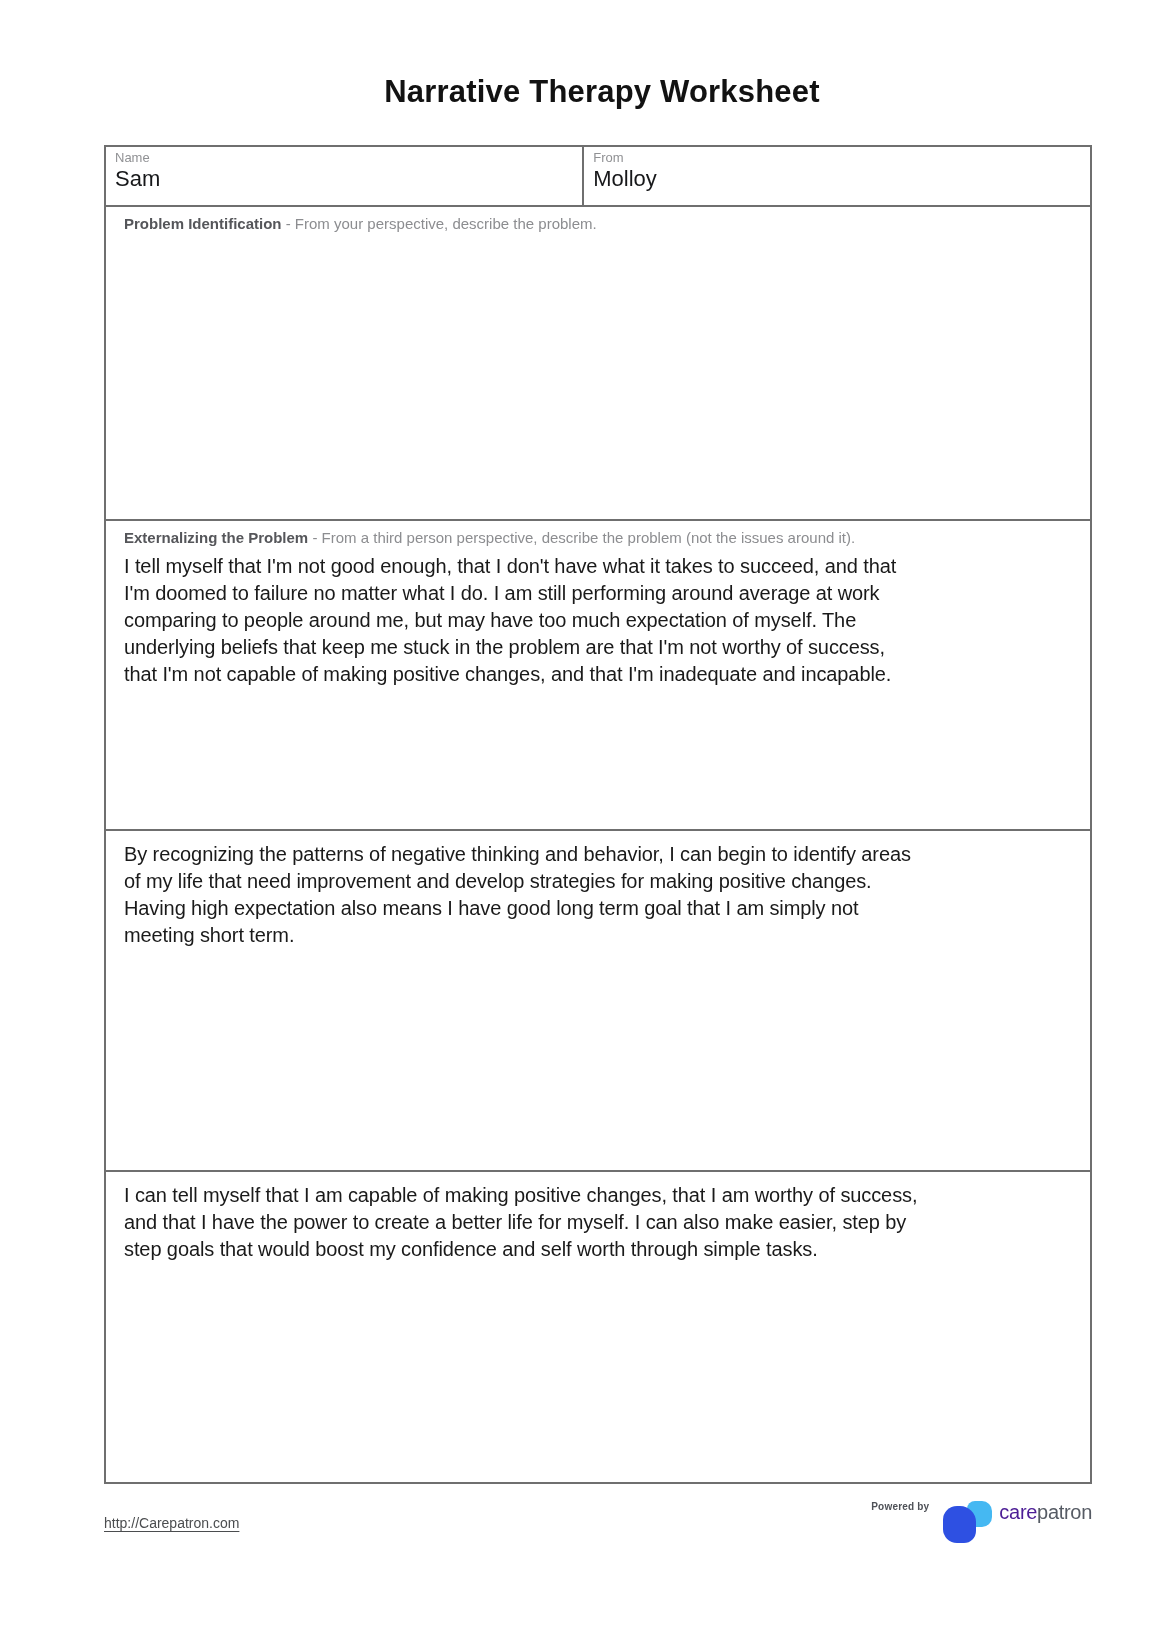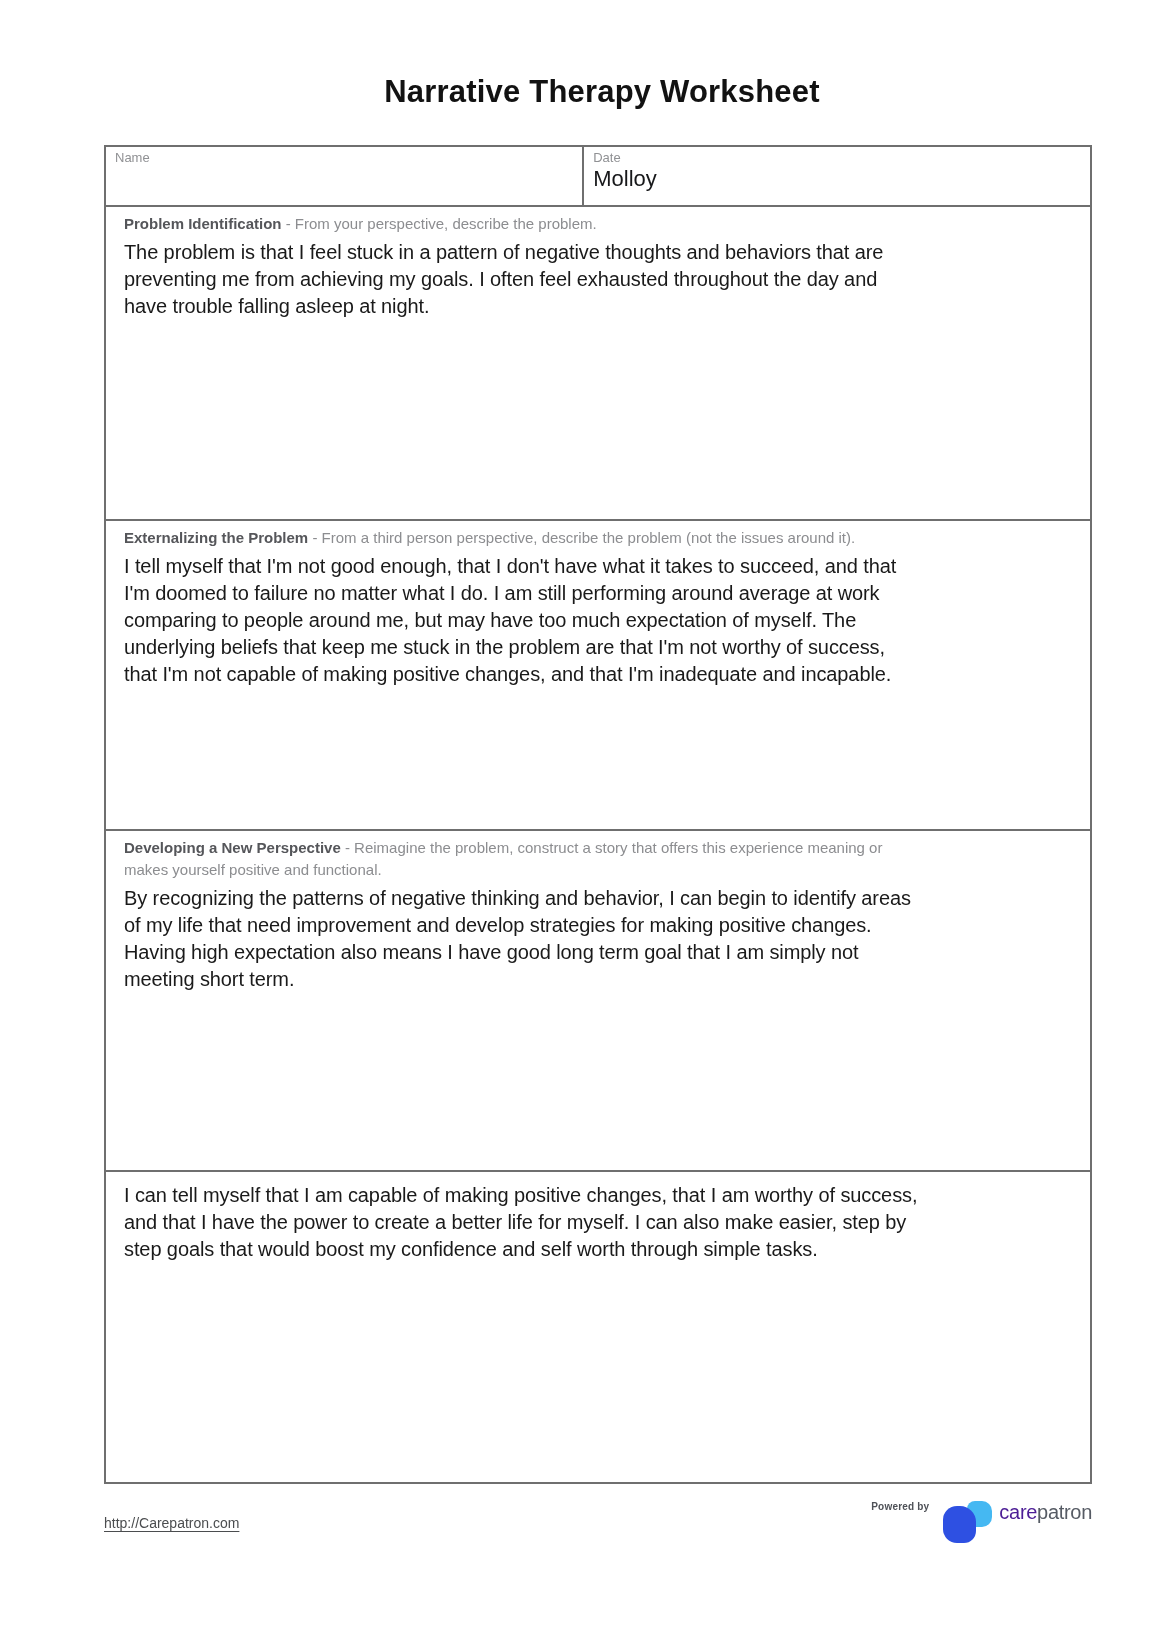--- a/index.html
+++ b/index.html
@@ -58,46 +58,42 @@
 
 <div class="page">
 
   <h1 class="title">Narrative Therapy Worksheet</h1>
 
   <div class="sheet">
 
     <div class="row-fields">
       <div class="cell cell-name">
         <div class="field-label">Name</div>
+        <div class="field-value">Sam</div>
       </div>
       <div class="cell cell-date">
-        <div class="field-label">Date</div>
+        <div class="field-label">From</div>
         <div class="field-value">Molloy</div>
       </div>
     </div>
 
     <div class="section sec-1">
       <div class="sec-head"><span class="hd">Problem Identification</span><span> - </span><span>From your perspective, describe the problem.</span></div>
-      <div class="resp">The problem is that I feel stuck in a pattern of negative thoughts and behaviors that are
-preventing me from achieving my goals. I often feel exhausted throughout the day and
-have trouble falling asleep at night.</div>
     </div>
 
     <div class="section sec-2">
       <div class="sec-head"><span class="hd">Externalizing the Problem</span><span> - </span><span>From a third person perspective, describe the problem (not the issues around it).</span></div>
       <div class="resp">I tell myself that I'm not good enough, that I don't have what it takes to succeed, and that
 I'm doomed to failure no matter what I do. I am still performing around average at work
 comparing to people around me, but may have too much expectation of myself. The
 underlying beliefs that keep me stuck in the problem are that I'm not worthy of success,
 that I'm not capable of making positive changes, and that I'm inadequate and incapable.</div>
     </div>
 
     <div class="section sec-3">
-      <div class="sec-head"><span class="hd">Developing a New Perspective</span><span> - </span><span>Reimagine the problem, construct a story that offers this experience meaning or
-makes yourself positive and functional.</span></div>
       <div class="resp">By recognizing the patterns of negative thinking and behavior, I can begin to identify areas
 of my life that need improvement and develop strategies for making positive changes.
 Having high expectation also means I have good long term goal that I am simply not
 meeting short term.</div>
     </div>
 
     <div class="section sec-4">
       <div class="resp">I can tell myself that I am capable of making positive changes, that I am worthy of success,
 and that I have the power to create a better life for myself. I can also make easier, step by
 step goals that would boost my confidence and self worth through simple tasks.</div>

